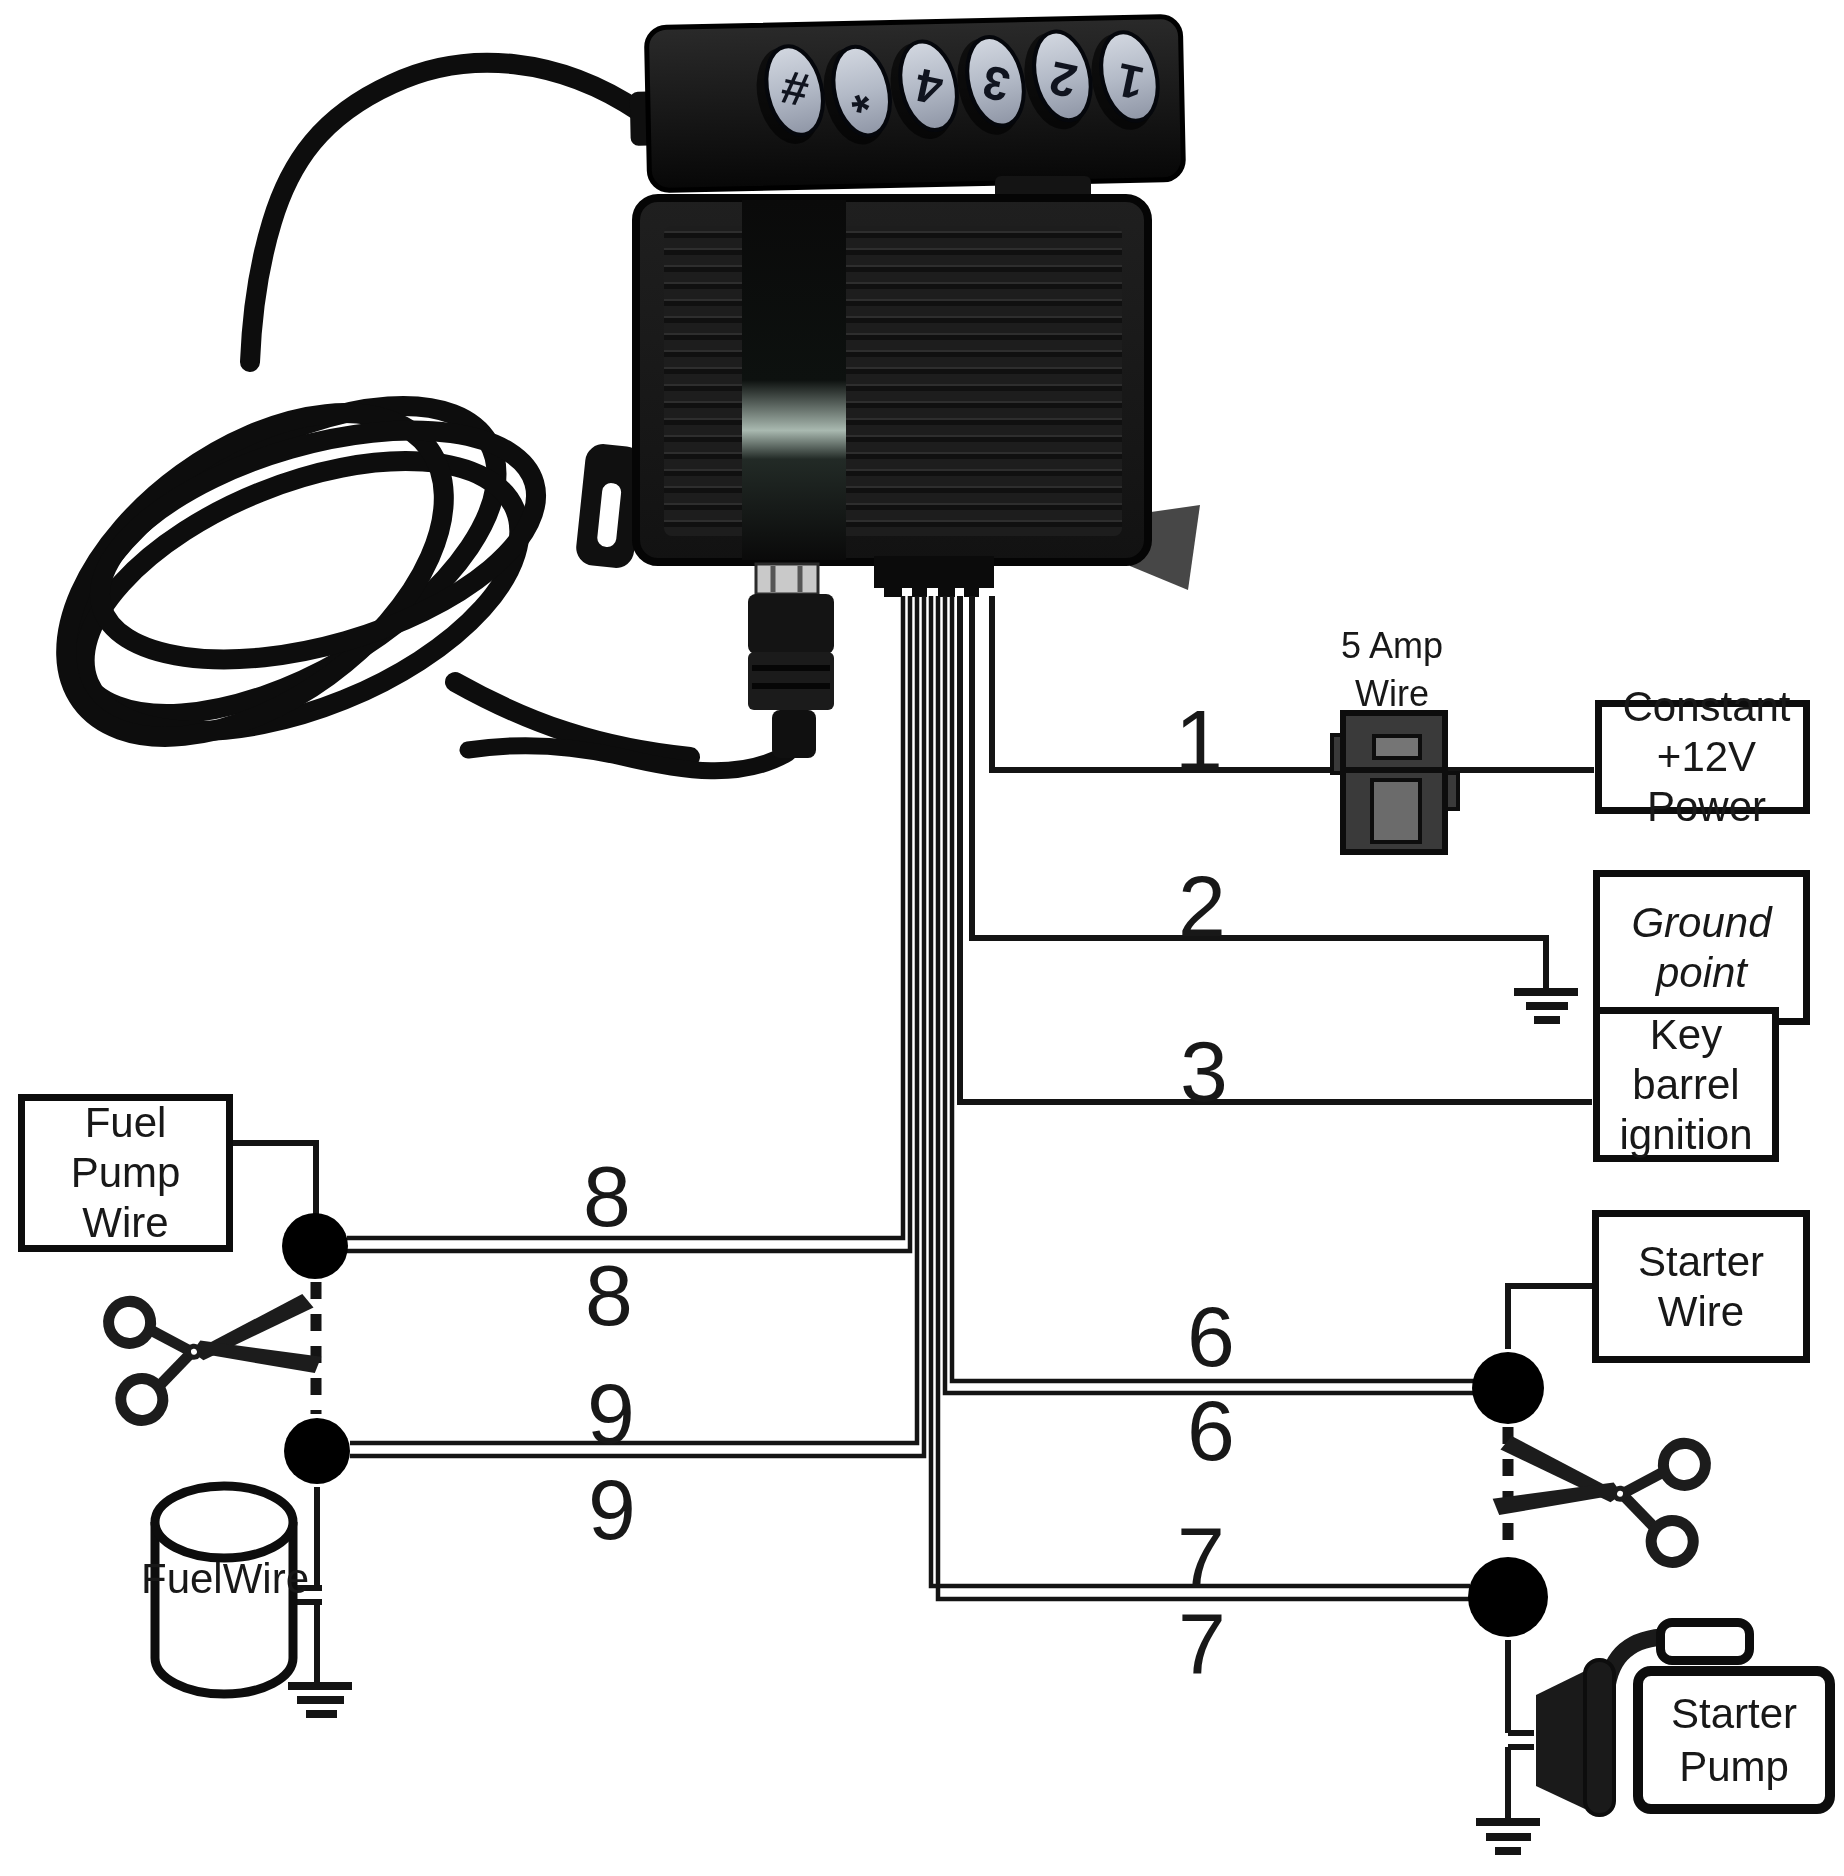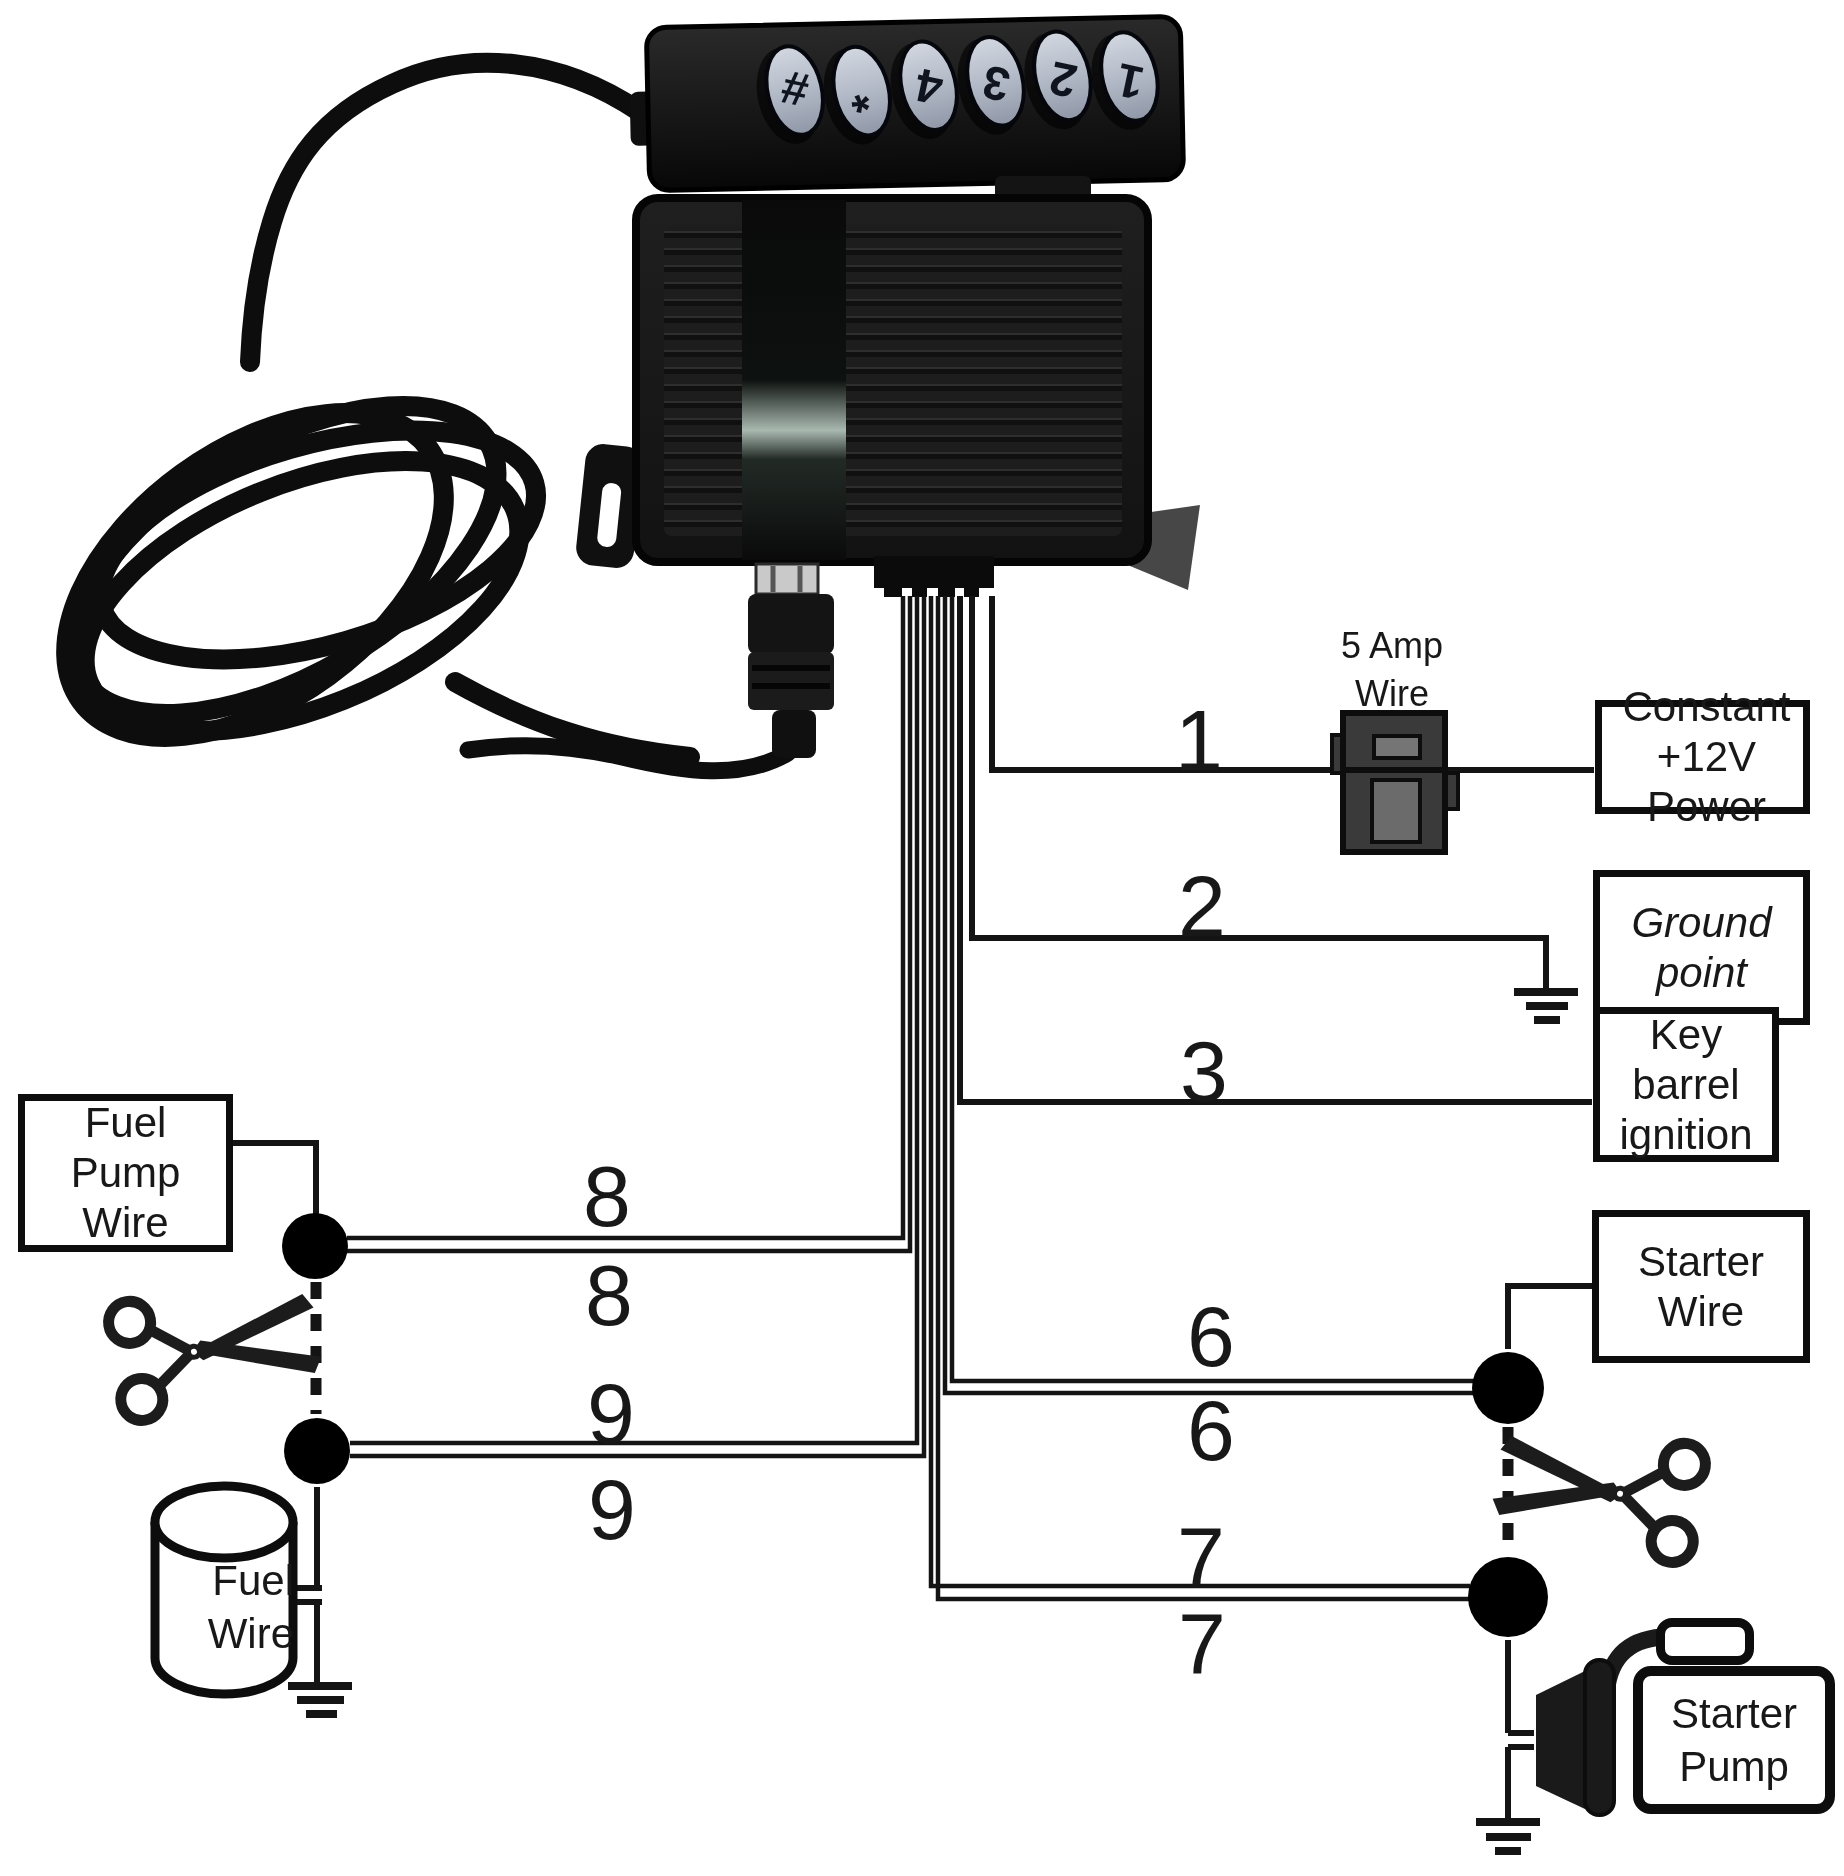--- a/index.html
+++ b/index.html
@@ -7,21 +7,21 @@
        font-family:"Liberation Sans", sans-serif;color:#141414;}
   #stage{position:absolute;left:0;top:0;width:1844px;height:1876px;}
   svg.layer{position:absolute;left:0;top:0;}
   .labelbox{position:absolute;box-sizing:border-box;border:7px solid #0d0d0d;background:#ffffff;
             display:flex;flex-direction:column;align-items:center;justify-content:center;
             font-size:42px;line-height:50px;text-align:center;color:#181818;}
   .labelbox.rounded{border-width:10px;border-radius:18px;}
   .plain-label{position:absolute;transform:translate(-50%,-50%);text-align:center;
                font-size:36px;line-height:48px;color:#181818;white-space:nowrap;}
   .wire-num{position:absolute;transform:translate(-50%,-50%);font-size:86px;color:#181818;}
-  .pump-text{position:absolute;display:flex;flex-direction:column;align-items:flex-end;justify-content:center;
+  .pump-text{position:absolute;display:flex;flex-direction:row;align-items:flex-start;justify-content:center;
              font-size:42px;line-height:53px;color:#181818;text-align:center;}
   .key-glyph{position:absolute;transform:translate(-50%,-50%) rotate(192deg);
              font-size:47px;font-weight:bold;color:#10141f;}
 </style>
 </head>
 <body>
 
 <div id="stage">
 
   <svg class="layer" width="1844" height="1876" viewBox="0 0 1844 1876">

